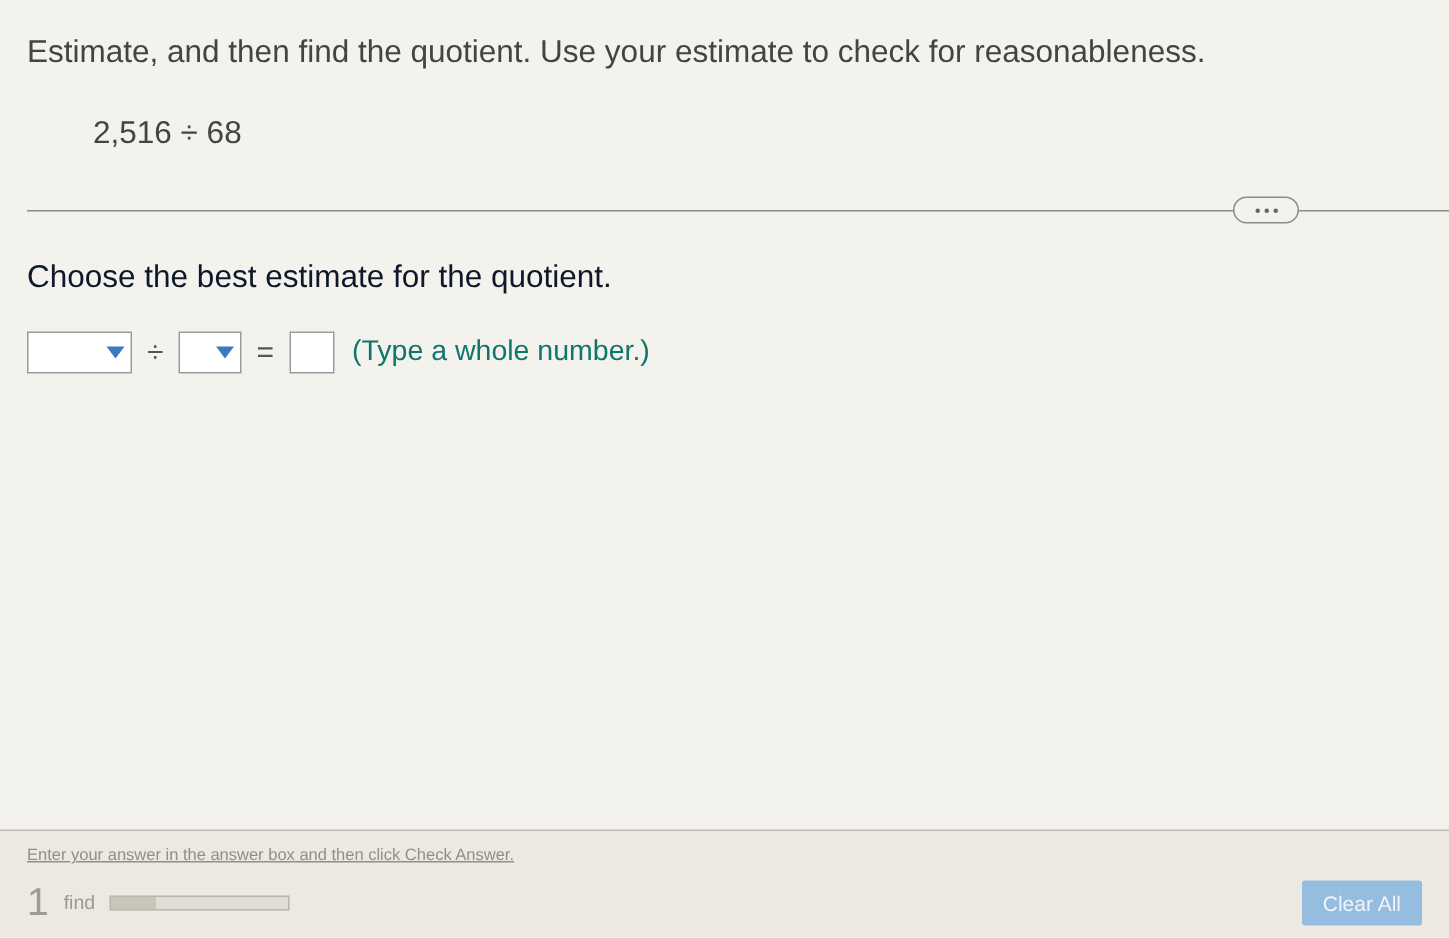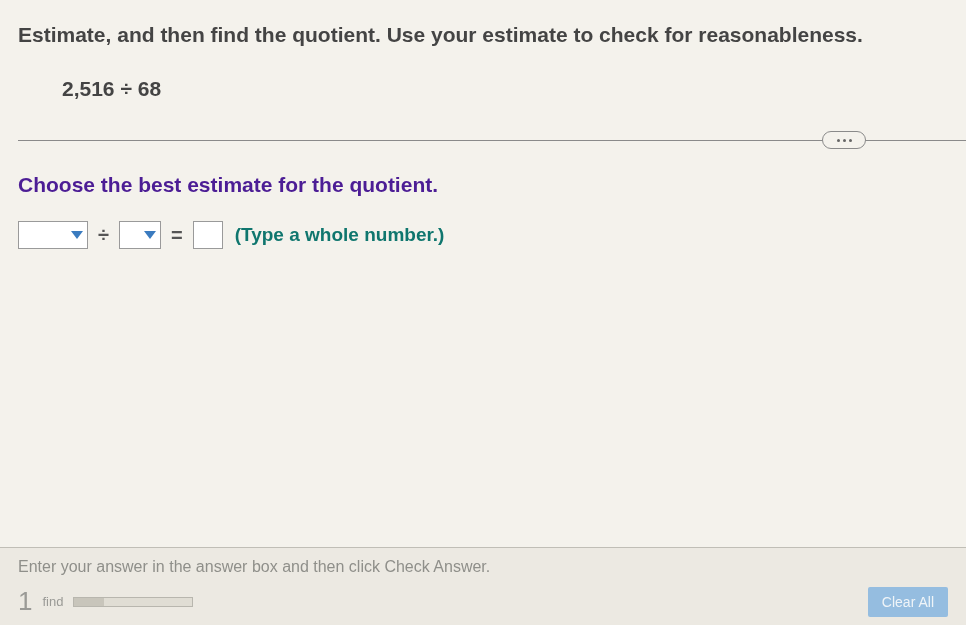--- a/index.html
+++ b/index.html
@@ -7,21 +7,20 @@
       width: 966px;
       height: 625px;
       font-family: Arial, Helvetica, sans-serif;
       background: #f4f2ec;
       color: #3a3a3a;
       position: relative;
       overflow: hidden;
     }
     .content {
       padding: 20px 18px 0 18px;
-      font-weight: bold;
     }
     .instructions {
       font-size: 21px;
       color: #444;
       margin-bottom: 28px;
       line-height: 1.4;
     }
     .problem-expr {
       font-size: 21px;
       color: #444;
@@ -58,21 +57,21 @@
     }
     .ellipsis-pill span {
       display: flex;
       gap: 3px;
     }
     .ellipsis-pill i {
       width: 3px; height: 3px; background: #666; border-radius: 50%;
     }
     .prompt2 {
       font-size: 21px;
-      color: #4c1d95;
+      color: #0f172a;
       margin-bottom: 24px;
     }
     .est-row {
       display: flex;
       align-items: center;
       gap: 6px;
       font-size: 20px;
       color: #444;
       margin-bottom: 200px;
     }
@@ -111,23 +110,24 @@
     .footer {
       position: absolute;
       left: 0;
       right: 0;
       bottom: 0;
       background: #ece9e2;
       border-top: 1px solid #c0beb6;
       padding: 10px 18px 8px 18px;
     }
     .footer-hint {
-      font-size: 16px;
+      font-size: 11px;
       color: #8f8f8a;
       margin-bottom: 10px;
+      text-decoration: underline;
     }
     .footer-bottom {
       display: flex;
       align-items: center;
       justify-content: space-between;
     }
     .part-group {
       display: flex;
       align-items: center;
       gap: 10px;

